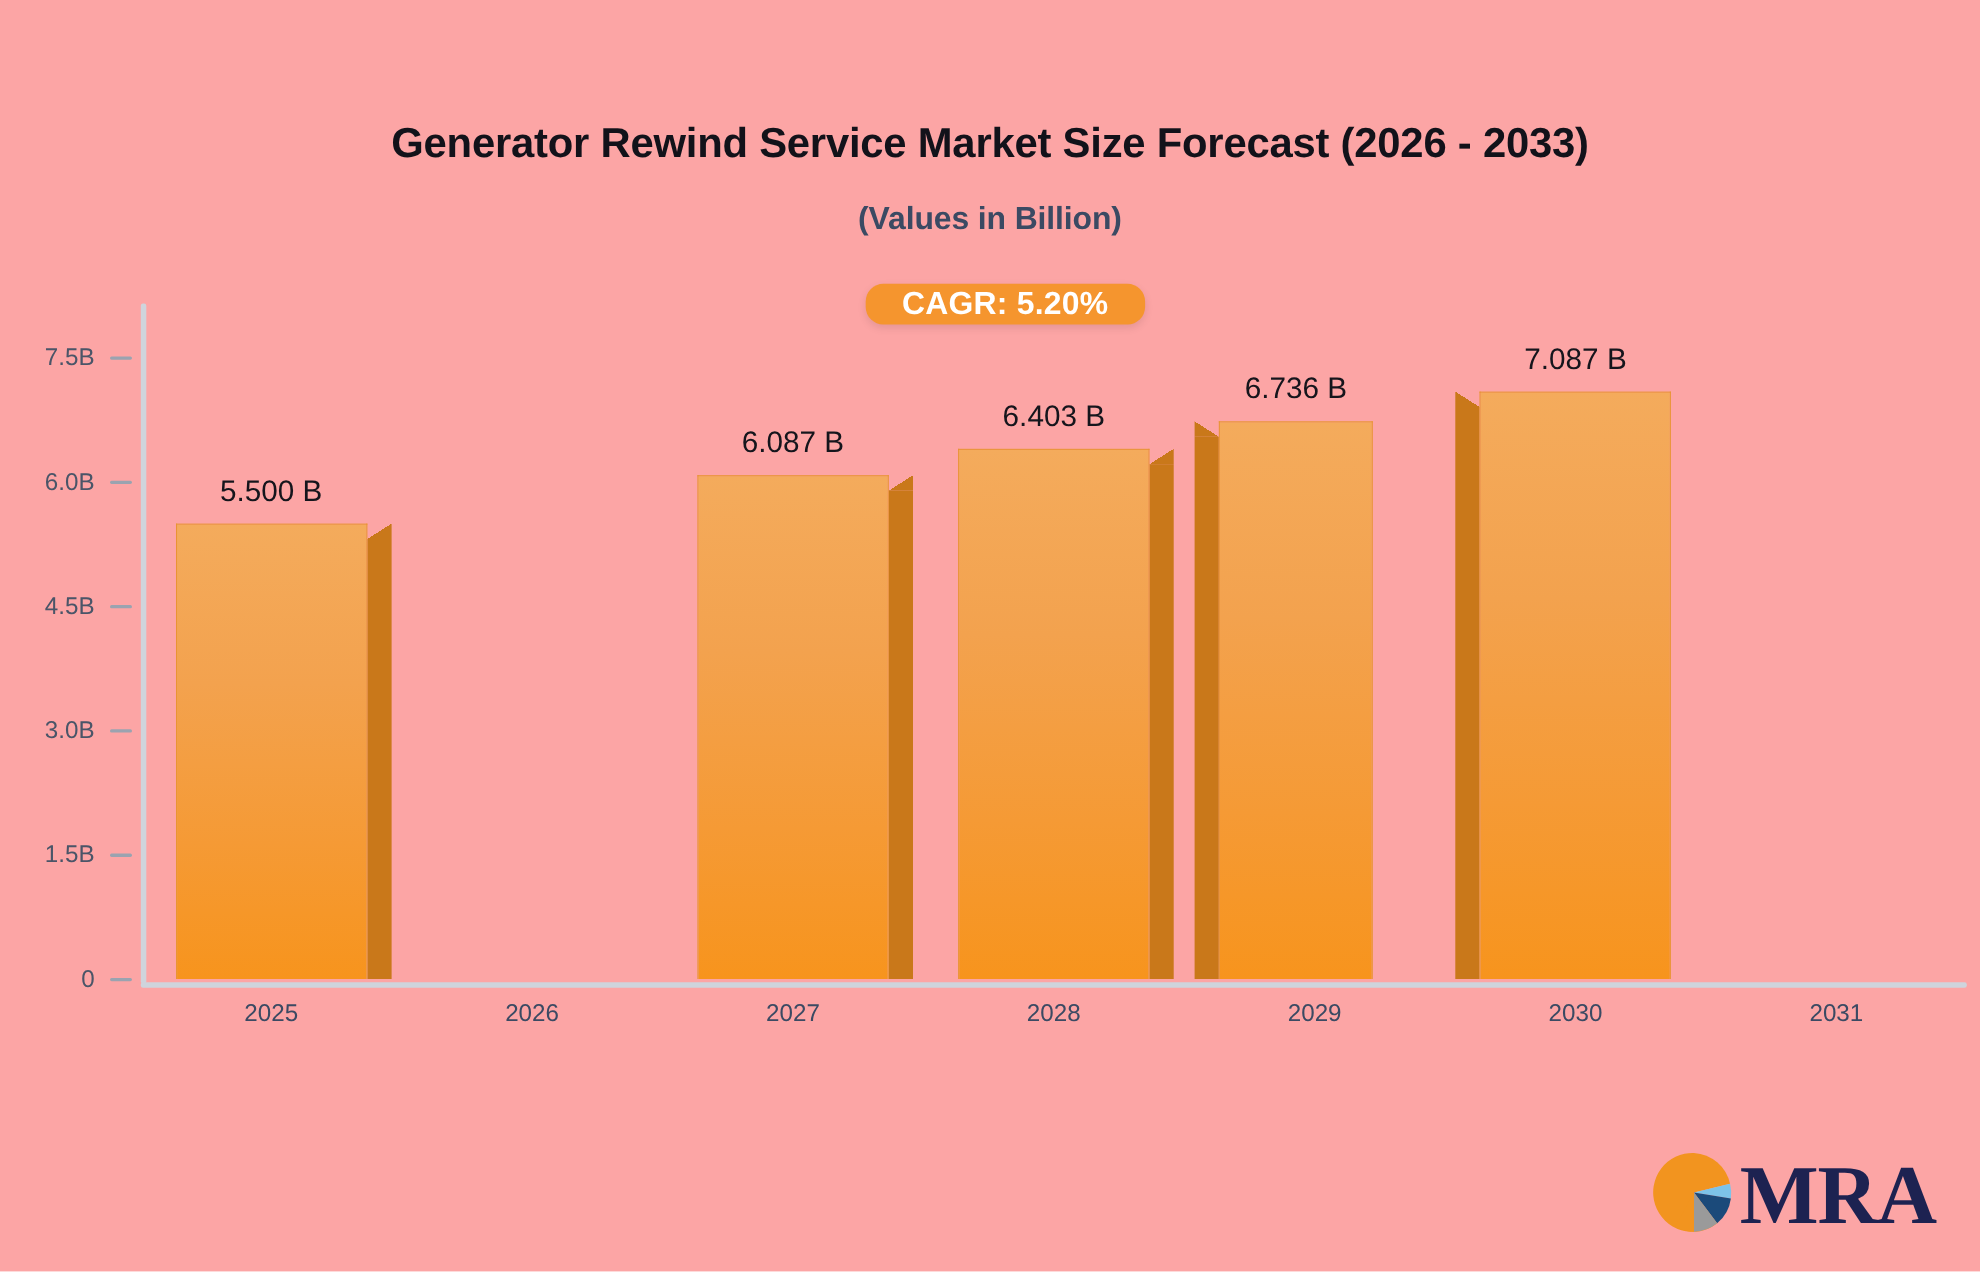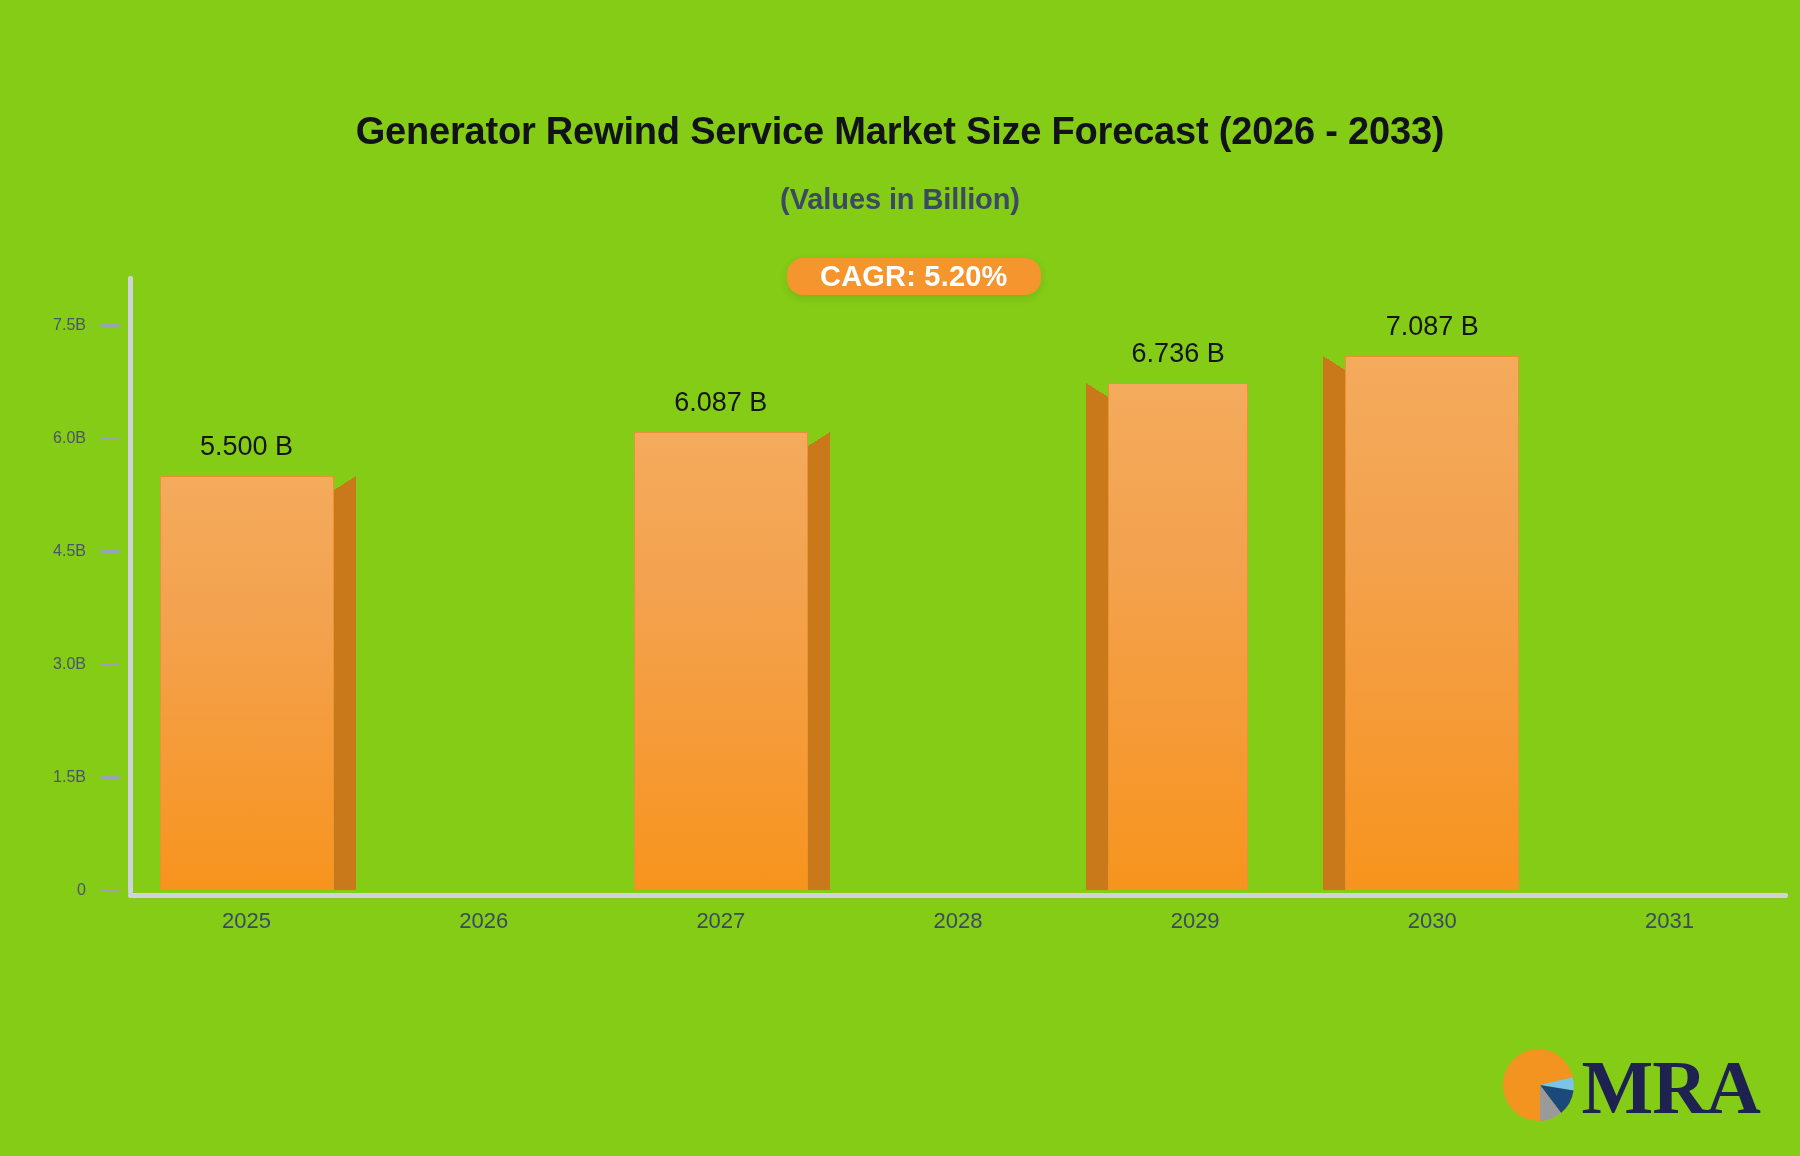--- a/index.html
+++ b/index.html
@@ -5,21 +5,21 @@
   * { margin:0; padding:0; box-sizing:border-box; }
   html,body{
     width:1800px; height:1156px;
     background:#ffffff;
     font-family:"Liberation Sans", sans-serif;
     overflow:hidden;
   }
   #chart-root{
     position:relative;
     width:1800px; height:1156px;
-    background:#84cc16;
+    background:#fca5a5;
   }
 
   
   #title-block{
     position:absolute;
     top:110px; left:0; width:1800px;
     text-align:center;
   }
   #chart-title{
     font-size:38px;
@@ -64,21 +64,21 @@
     position:absolute;
     left:-128px;
     width:120px;
     height:20px;
     display:flex;
     align-items:center;
     justify-content:flex-end;
     gap:14px;
   }
   .ytick .ylabel{
-    font-size:16px;
+    font-size:22px;
     color:#4a5568;
     white-space:nowrap;
   }
   .ytick .ydash{
     display:block;
     width:20px; height:3px;
     background:#9aa3b0;
     border-radius:2px;
   }
 
@@ -237,20 +237,28 @@
           </div>
           <div class="bar-label" style="bottom: 428.198px;">5.500 B</div>
         </div>
         <div class="bar-slot" style="left: 505.857px; width: 174px;">
           <div class="bar-wrap" style="height: 458.404px;">
             <div class="bar-side right" style="height: 444.404px;"></div>
             <div class="bar-cap right" style="bottom: 444.404px;"></div>
             <div class="bar-face"></div>
           </div>
           <div class="bar-label" style="bottom: 472.404px;">6.087 B</div>
+        </div>
+        <div class="bar-slot" style="left: 743px; width: 174px;">
+          <div class="bar-wrap" style="height: 482.201px;">
+            <div class="bar-side right" style="height: 468.201px;"></div>
+            <div class="bar-cap right" style="bottom: 468.201px;"></div>
+            <div class="bar-face"></div>
+          </div>
+          <div class="bar-label" style="bottom: 496.201px;">6.403 B</div>
         </div>
         <div class="bar-slot" style="left: 980.143px; width: 140px;">
           <div class="bar-wrap" style="height: 507.279px;">
             <div class="bar-side left" style="height: 493.279px;"></div>
             <div class="bar-cap left" style="bottom: 493.279px;"></div>
             <div class="bar-face"></div>
           </div>
           <div class="bar-label" style="bottom: 521.279px;">6.736 B</div>
         </div>
         <div class="bar-slot" style="left: 1217.29px; width: 174px;">

